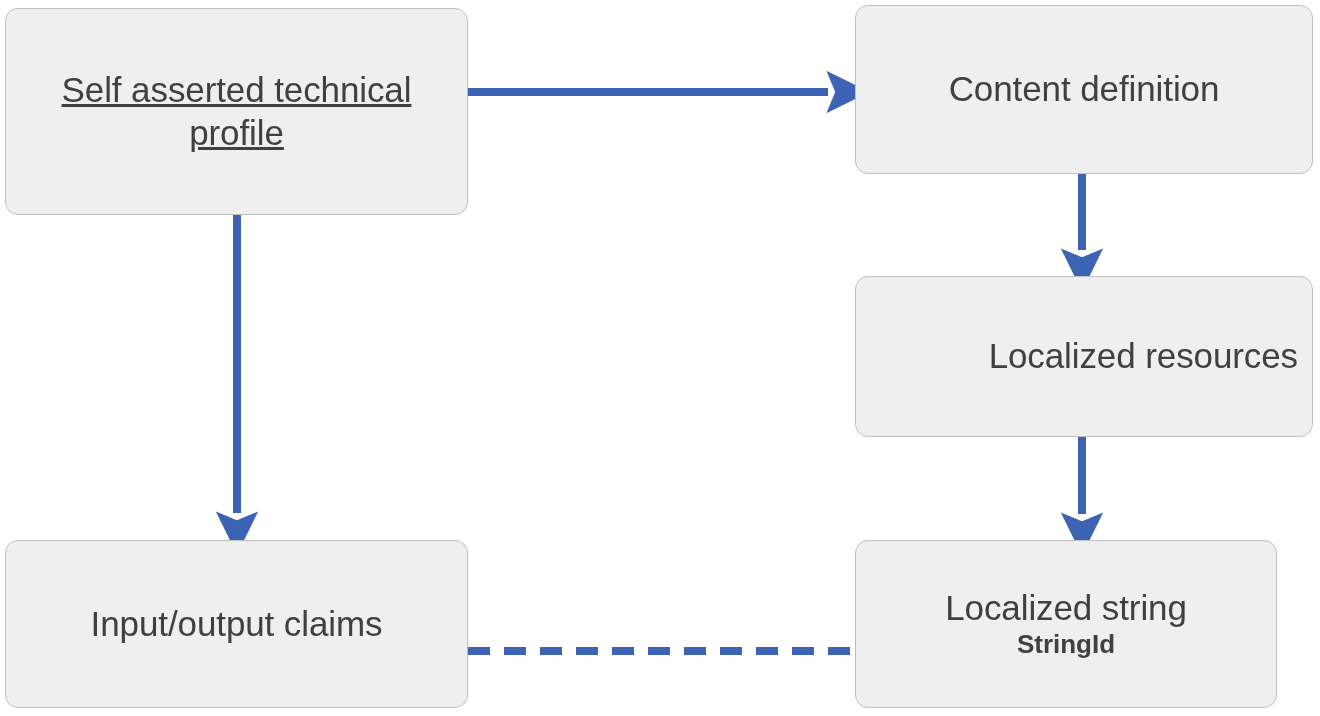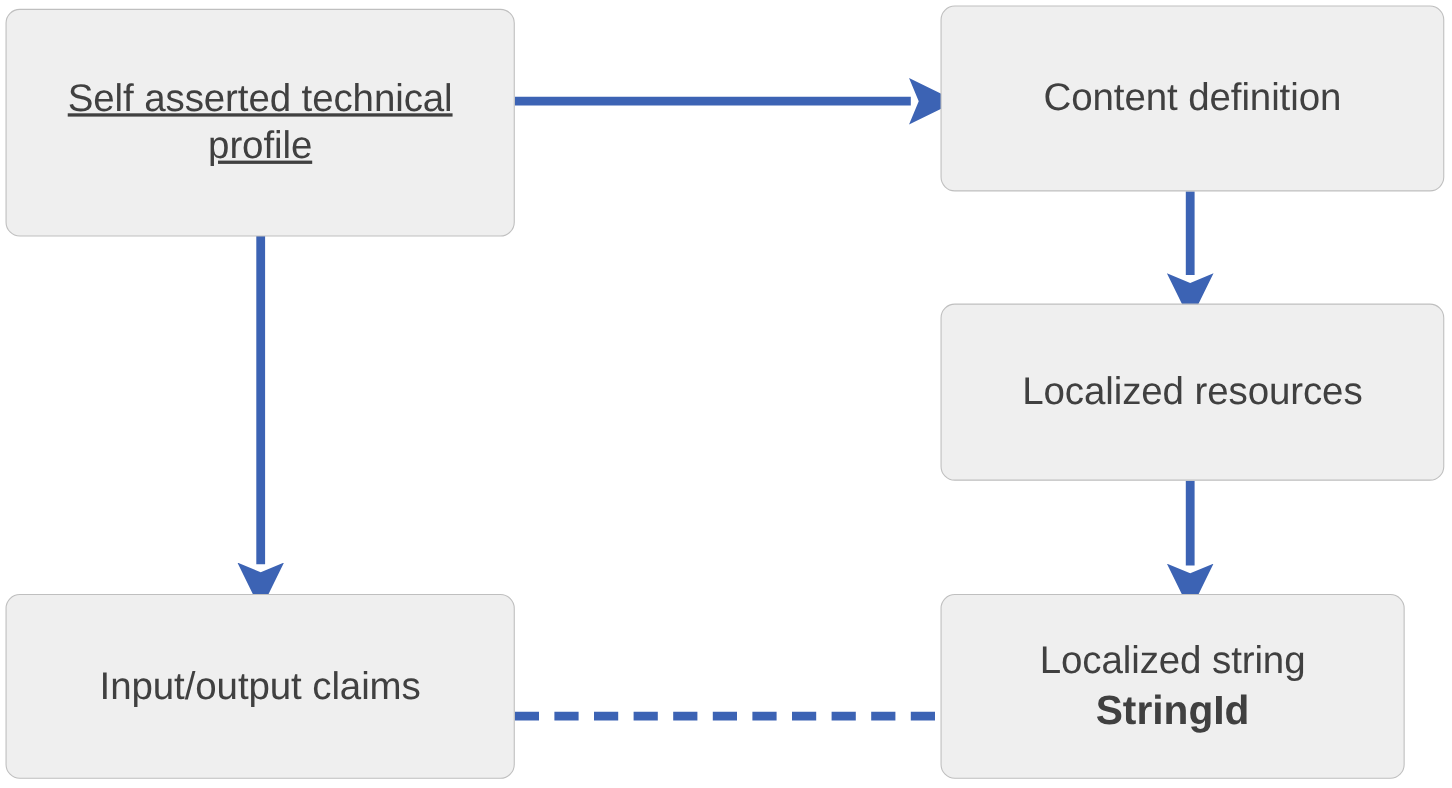--- a/index.html
+++ b/index.html
@@ -35,33 +35,33 @@
     letter-spacing: -0.1px;
     font-weight: 400;
     padding: 4px 14px;
   }
   .node .line {
     display: block;
     white-space: nowrap;
   }
   .node .line.bold {
     font-weight: bold;
-    font-size: 37px;
+    font-size: 26px;
     letter-spacing: 0px;
   }
 
   
   #node-self-asserted-technical-profile {
     left: 5px;  top: 8px;   width: 463px; height: 207px; text-decoration: underline;
   }
   #node-content-definition {
     left: 855px; top: 5px;  width: 458px; height: 169px;
   }
   #node-localized-resources {
-    left: 855px; top: 276px; width: 458px; height: 161px;
+    left: 855px; top: 276px; width: 458px; height: 161px; align-items: flex-end;
   }
   #node-localized-string {
     left: 855px; top: 540px; width: 422px; height: 168px;
   }
   #node-input-output-claims-transformation {
     left: 5px;  top: 540px; width: 463px; height: 168px; gap: 16px;
   }
 
   #edges {
     position: absolute;

